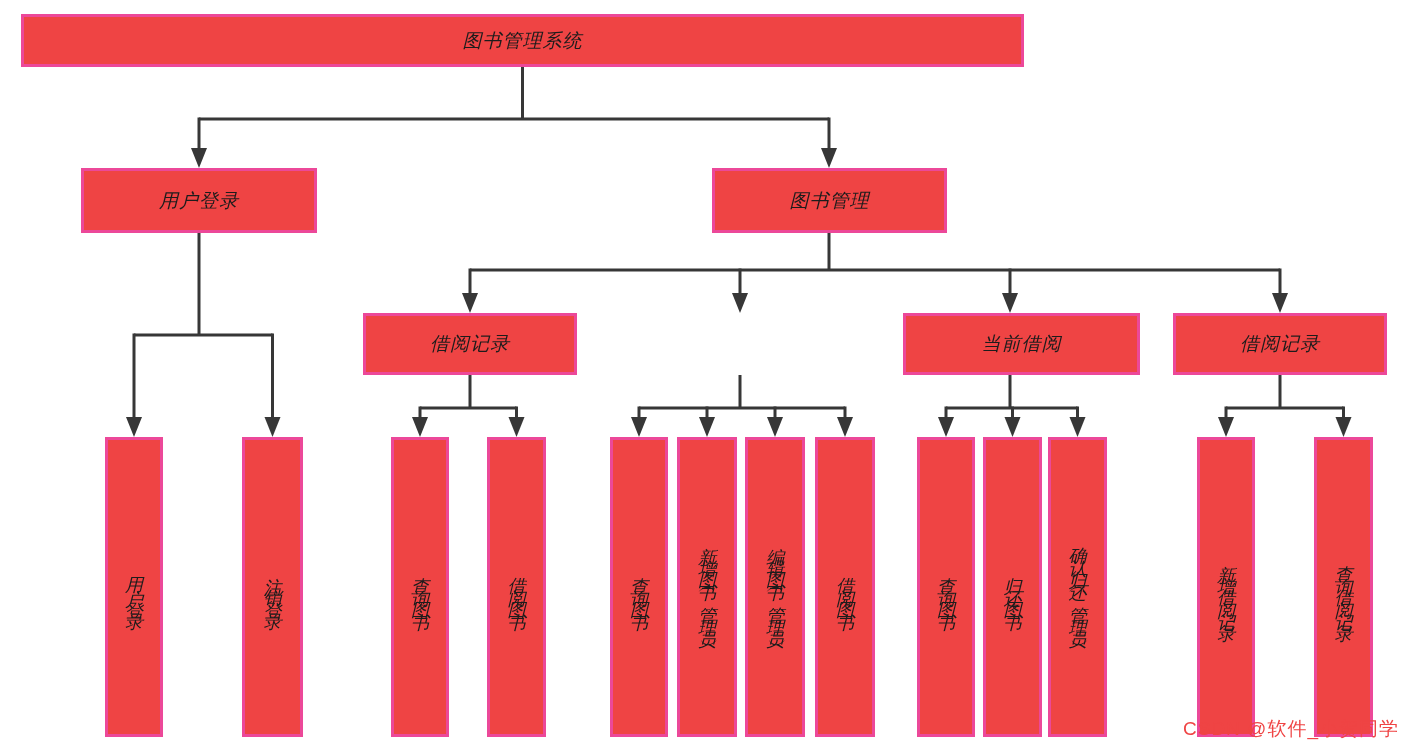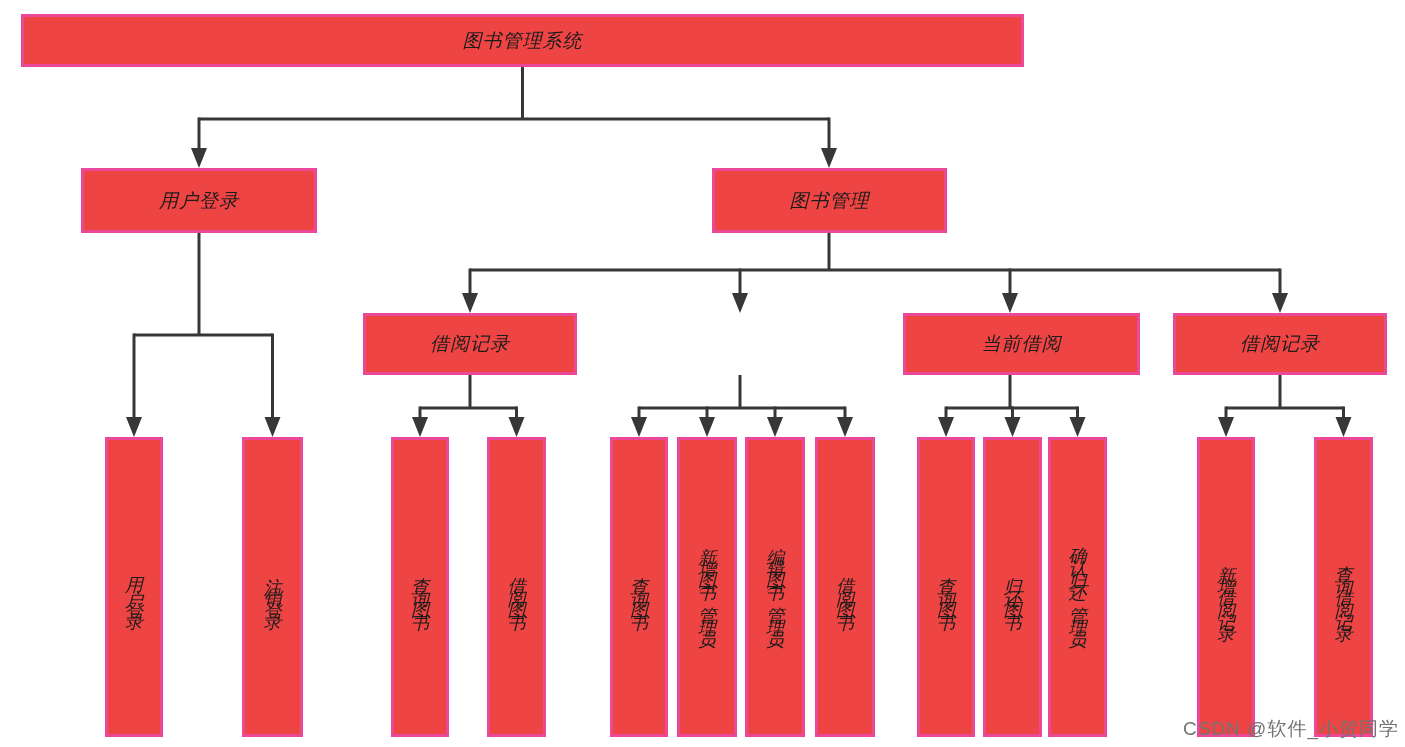--- a/index.html
+++ b/index.html
@@ -15,21 +15,21 @@
     display:flex; align-items:center; justify-content:center;font-style:italic;
   }
   .node.h { font-size:19px; letter-spacing:1px; white-space:nowrap; }
   .node.v {
     writing-mode:vertical-rl;
     font-size:18px; letter-spacing:12px; line-height:1;
   }
   .leaf { top:437px; width:58px; height:300px; }
   .watermark {
     position:absolute; left:1183px; top:716px;
-    font-size:19px; color:#737373; white-space:nowrap; letter-spacing:1px;
+    font-size:19px; color:#ef4444; white-space:nowrap; letter-spacing:1px;
   }
 </style>
 </head>
 <body>
 
 <div class="stage">
 
   <svg class="connectors" width="1405" height="747" viewBox="0 0 1405 747">
     <g stroke="#373737" stroke-width="3" fill="none">
 

